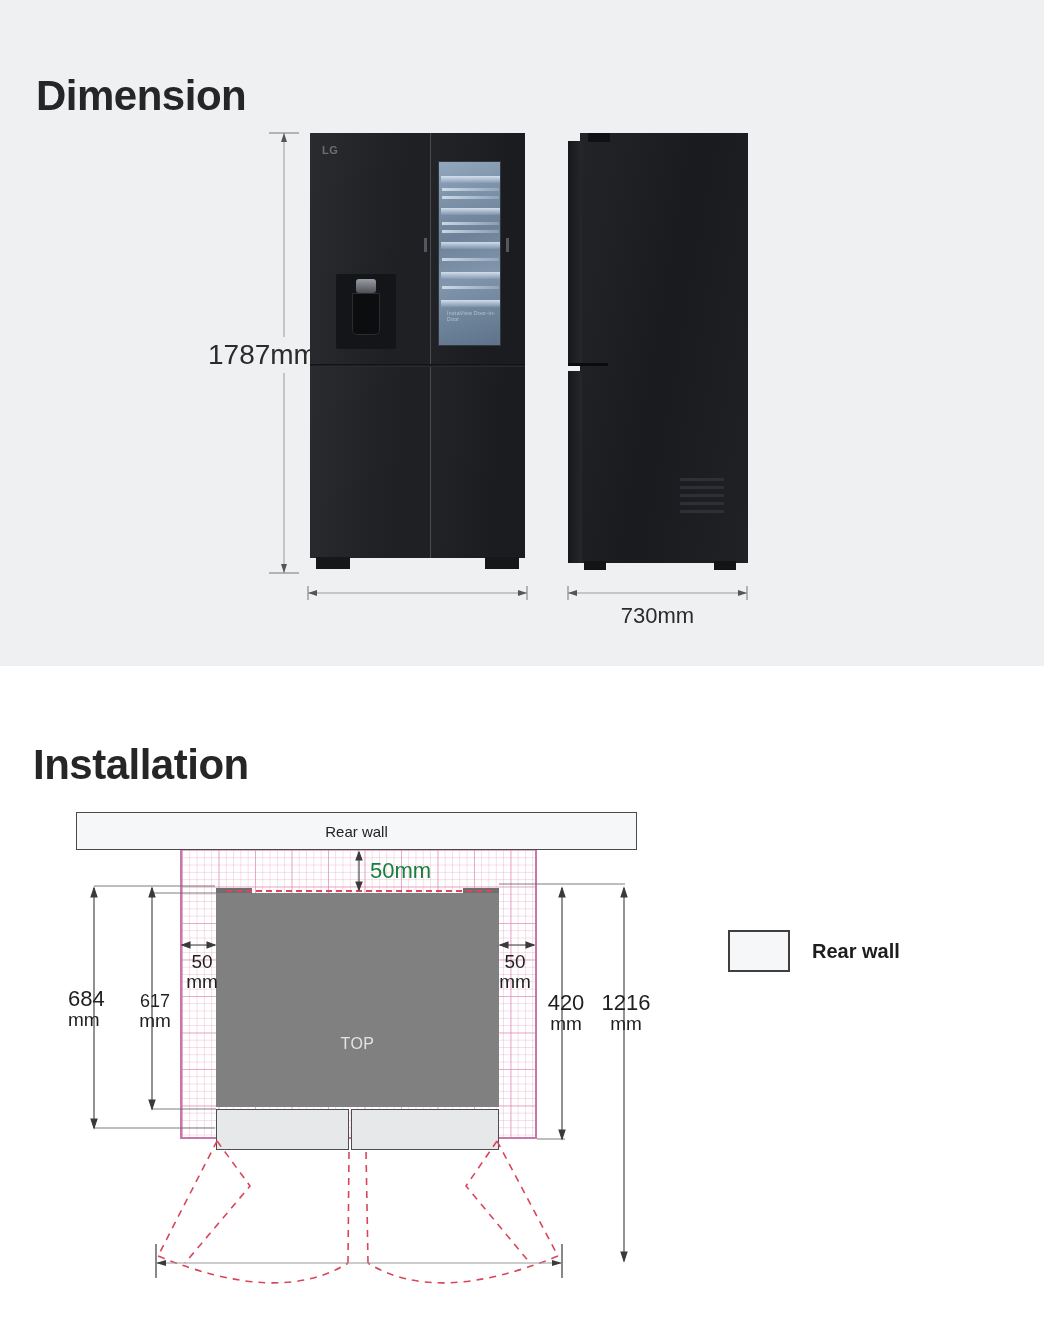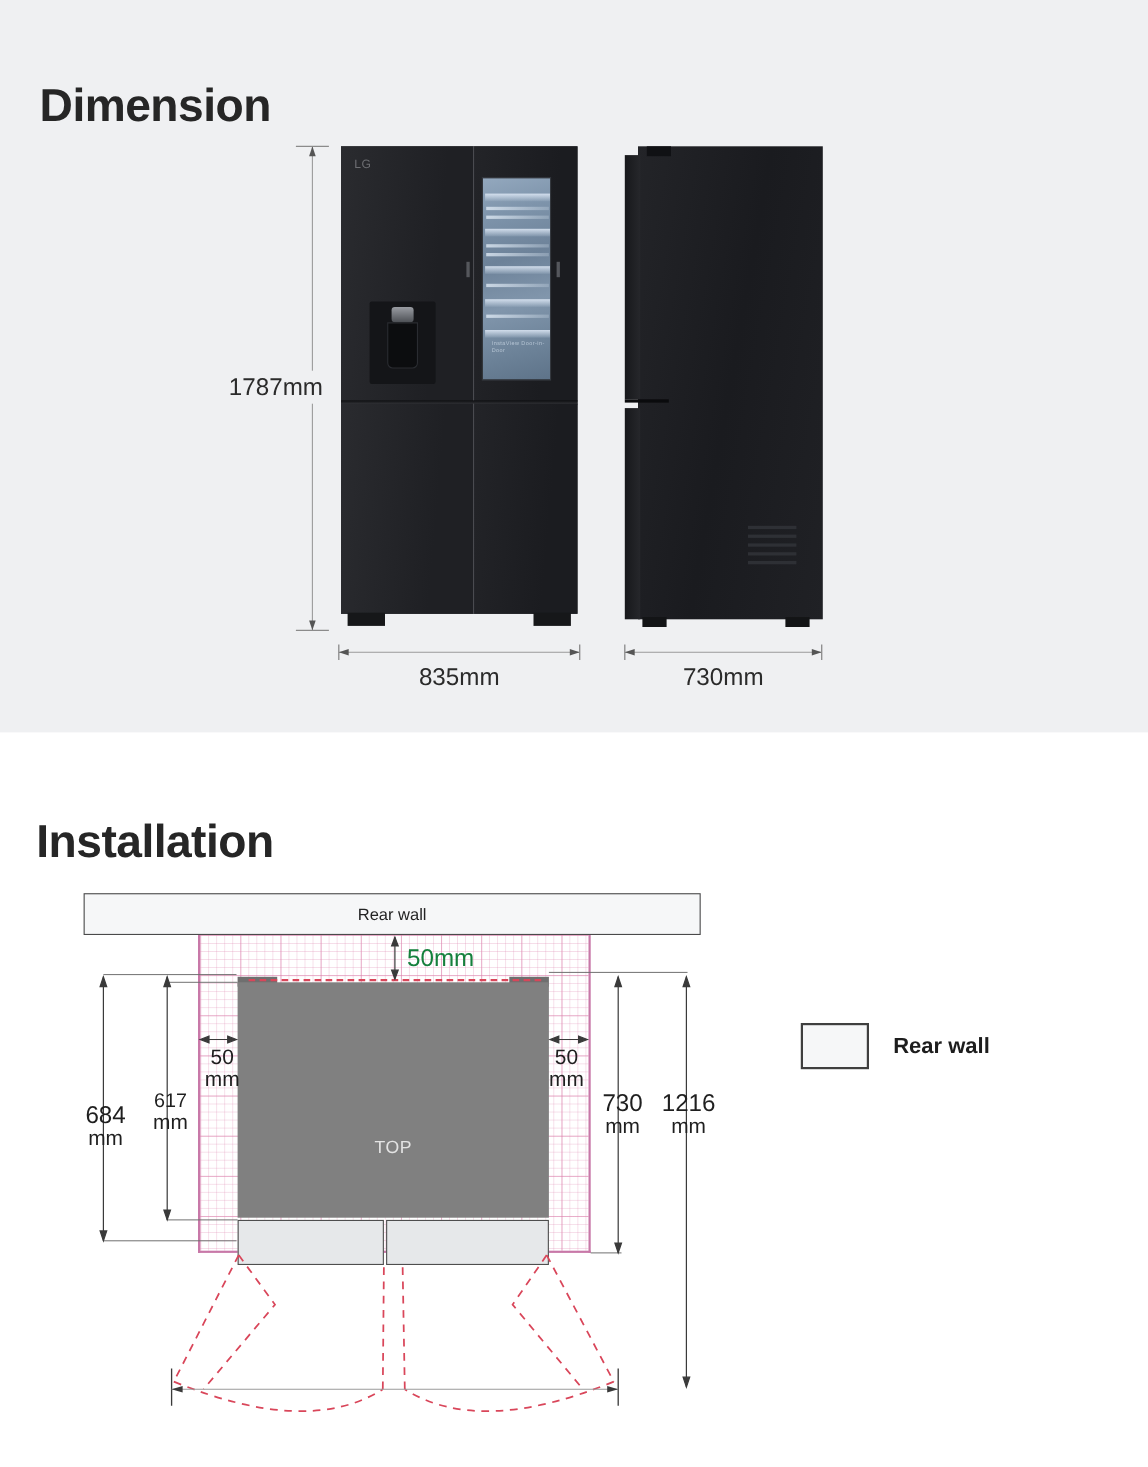--- a/index.html
+++ b/index.html
@@ -25,21 +25,21 @@
     letter-spacing:-0.5px;
     white-space:nowrap;
   }
   #dimension-title { left:36px; top:44px; }
   #installation-title { left:33px; top:713px; }
 
   
   #height-dim { position:absolute; left:255px; top:128px; width:60px; height:450px; }
   #height-label {
     position:absolute; left:205px; top:337px;
-    font-size:22px; color:#2b2b2b; background:#eff0f2; padding:2px 3px;
+    font-size:28px; color:#2b2b2b; background:#eff0f2; padding:2px 3px;
     white-space:nowrap;
   }
 
   
   #width-dim-front { position:absolute; left:305px; top:585px; width:225px; height:16px; }
   #width-label-front { position:absolute; left:305px; top:603px; width:225px; text-align:center;
       font-size:22px; color:#2b2b2b; }
   #width-dim-side { position:absolute; left:565px; top:585px; width:185px; height:16px; }
   #width-label-side { position:absolute; left:565px; top:603px; width:185px; text-align:center;
       font-size:22px; color:#2b2b2b; }
@@ -59,21 +59,21 @@
     background: linear-gradient(95deg,#232428,#1b1c20 70%); }
   .ff-seam-v { position:absolute; left:120px; top:0; width:1px; height:232px; background:#4a4b50; }
   .ff-lower { position:absolute; left:0; top:234px; width:215px; height:191px; }
   .ff-drawer-l { position:absolute; left:0; top:0; width:120px; height:191px;
     background: linear-gradient(95deg,#2a2b2f,#1f2024 70%); }
   .ff-drawer-r { position:absolute; left:121px; top:0; width:94px; height:191px;
     background: linear-gradient(95deg,#232428,#1b1c20 70%); }
   .ff-seam-h { position:absolute; left:0; top:231px; width:215px; height:4px;
     background: linear-gradient(180deg,#0d0e10,#3a3b40); }
   .ff-logo { position:absolute; left:12px; top:11px; width:26px; height:13px;
-    color:#6d6e72; font-size:11px; font-weight:400; letter-spacing:0.5px; }
+    color:#6d6e72; font-size:11px; font-weight:700; letter-spacing:0.5px; }
   
   .ff-glass { position:absolute; left:128px; top:28px; width:63px; height:185px;
     background: linear-gradient(165deg,#93a8be 0%, #7e94ab 18%, #6d8299 40%, #8196ac 62%, #6b8197 85%, #5e7389 100%);
     border:1px solid #34383e;
   }
   .shelf { position:absolute; left:3px; width:57px; height:3px;
     background: linear-gradient(90deg,rgba(230,240,250,.75),rgba(190,205,220,.35)); }
   .shelf-thick { position:absolute; left:2px; width:59px; height:7px;
     background: linear-gradient(180deg,rgba(225,235,248,.85),rgba(150,170,190,.3)); }
   .ff-glass-txt { position:absolute; left:8px; top:148px; font-size:5px;
@@ -159,21 +159,21 @@
     border-top:2px dashed #d9465a;
   }
 
   
   .dim-txt { position:absolute; font-size:22px; color:#15803d; white-space:nowrap; line-height:1.0; }
   .dim-txt-sm { position:absolute; font-size:19px; color:#1f1f1f; white-space:nowrap; line-height:1.05; text-align:center; }
 
   #lbl-50-top { left:370px; top:194px; }
   #lbl-50-left { left:180px; top:286px; width:44px; }
   #lbl-50-right { left:493px; top:286px; width:44px; }
-  #lbl-684 { left:68px; top:336px; width:56px; text-align:center; }
+  #lbl-684 { left:68px; top:321px; width:56px; text-align:left; }
   #lbl-617 { left:128px; top:325px; width:54px; text-align:center; }
   #lbl-730 { left:540px; top:325px; width:52px; text-align:center; }
   #lbl-1065 { left:596px; top:325px; width:60px; text-align:center; }
   #lbl-1416 { left:155px; top:1255px; width:410px; text-align:center; font-size:22px; color:#1f1f1f; }
 
   
   #legend { position:absolute; left:728px; top:930px; width:260px; }
   .legend-row { display:flex; align-items:center; margin-bottom:52px; }
   .legend-swatch-wall { width:62px; height:42px; background:#f6f7f8; border:2px solid #3f3f3f; }
   .legend-swatch-space { width:62px; height:42px; border:1px solid #dba8c6;
@@ -260,21 +260,20 @@
     <div class="fs-foot" style="left:146px"></div>
   </div>
 
   <svg id="width-dim-front" width="225" height="16" viewBox="0 0 225 16">
     <line x1="3" y1="1" x2="3" y2="15" stroke="#8b8b8b" stroke-width="1.2"></line>
     <line x1="222" y1="1" x2="222" y2="15" stroke="#8b8b8b" stroke-width="1.2"></line>
     <line x1="3" y1="8" x2="222" y2="8" stroke="#9a9a9a" stroke-width="1"></line>
     <polygon points="3,8 12,5 12,11" fill="#555"></polygon>
     <polygon points="222,8 213,5 213,11" fill="#555"></polygon>
   </svg>
-  <div id="width-label-front">835mm</div>
 
   <svg id="width-dim-side" width="185" height="16" viewBox="0 0 185 16">
     <line x1="3" y1="1" x2="3" y2="15" stroke="#8b8b8b" stroke-width="1.2"></line>
     <line x1="182" y1="1" x2="182" y2="15" stroke="#8b8b8b" stroke-width="1.2"></line>
     <line x1="3" y1="8" x2="182" y2="8" stroke="#9a9a9a" stroke-width="1"></line>
     <polygon points="3,8 12,5 12,11" fill="#555"></polygon>
     <polygon points="182,8 173,5 173,11" fill="#555"></polygon>
   </svg>
   <div id="width-label-side">730mm</div>
 </div>
@@ -390,21 +389,21 @@
     <span style="font-size:22px">684</span><br>
     <span>mm</span>
   </div>
 
   <div class="dim-txt-sm" id="lbl-617">
     <span style="font-size:18px">617</span><br>
     <span>mm</span>
   </div>
 
   <div class="dim-txt-sm" id="lbl-730">
-    <span style="font-size:22px">730</span><br>
+    <span style="font-size:22px">420</span><br>
     <span>mm</span>
   </div>
 
   <div class="dim-txt-sm" id="lbl-1065">
     <span style="font-size:22px">1216</span><br>
     <span>mm</span>
   </div>
 
   <div id="legend" style="position:absolute; left:728px; top:264px; width:280px;">
     <div class="legend-row">

